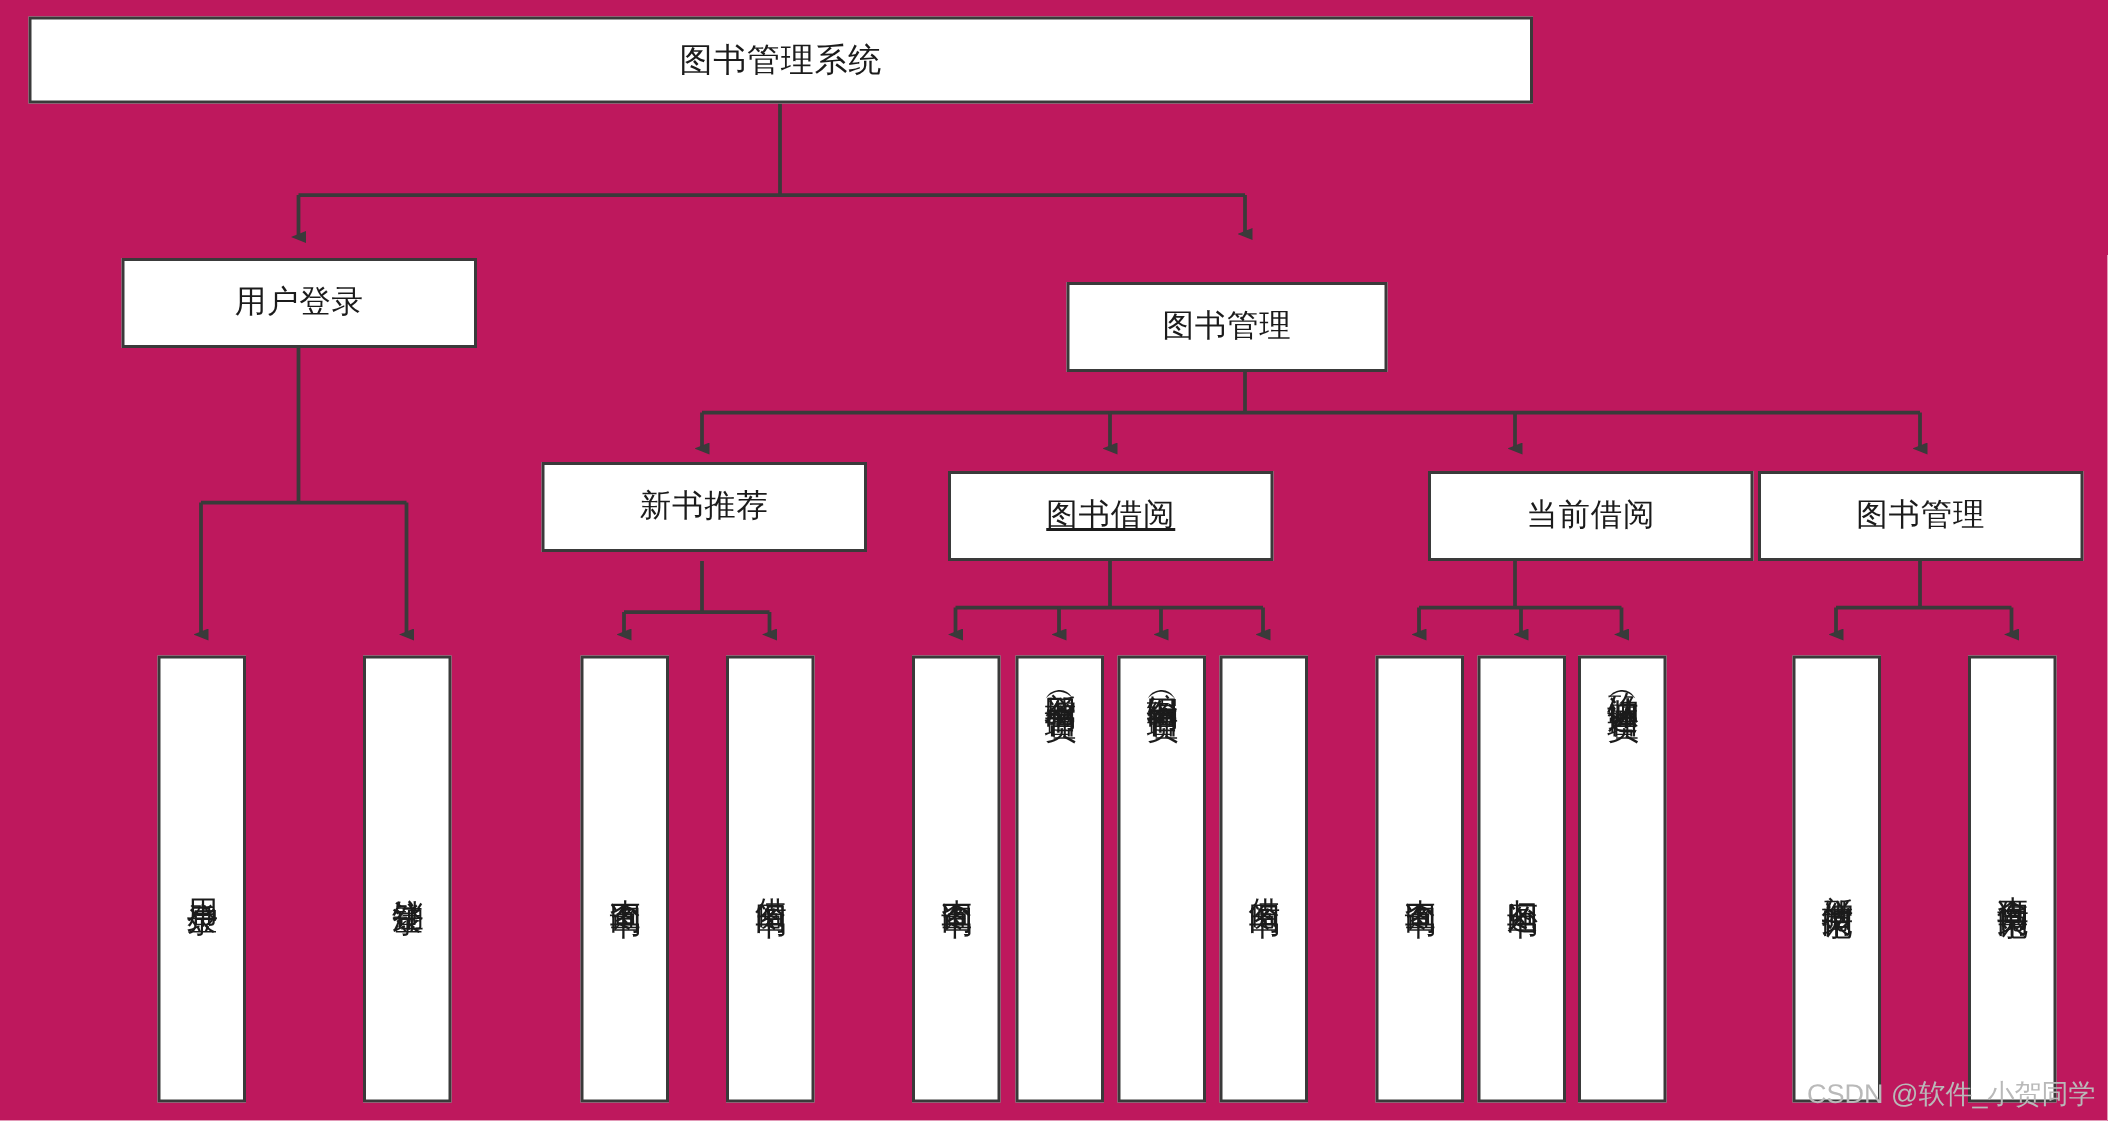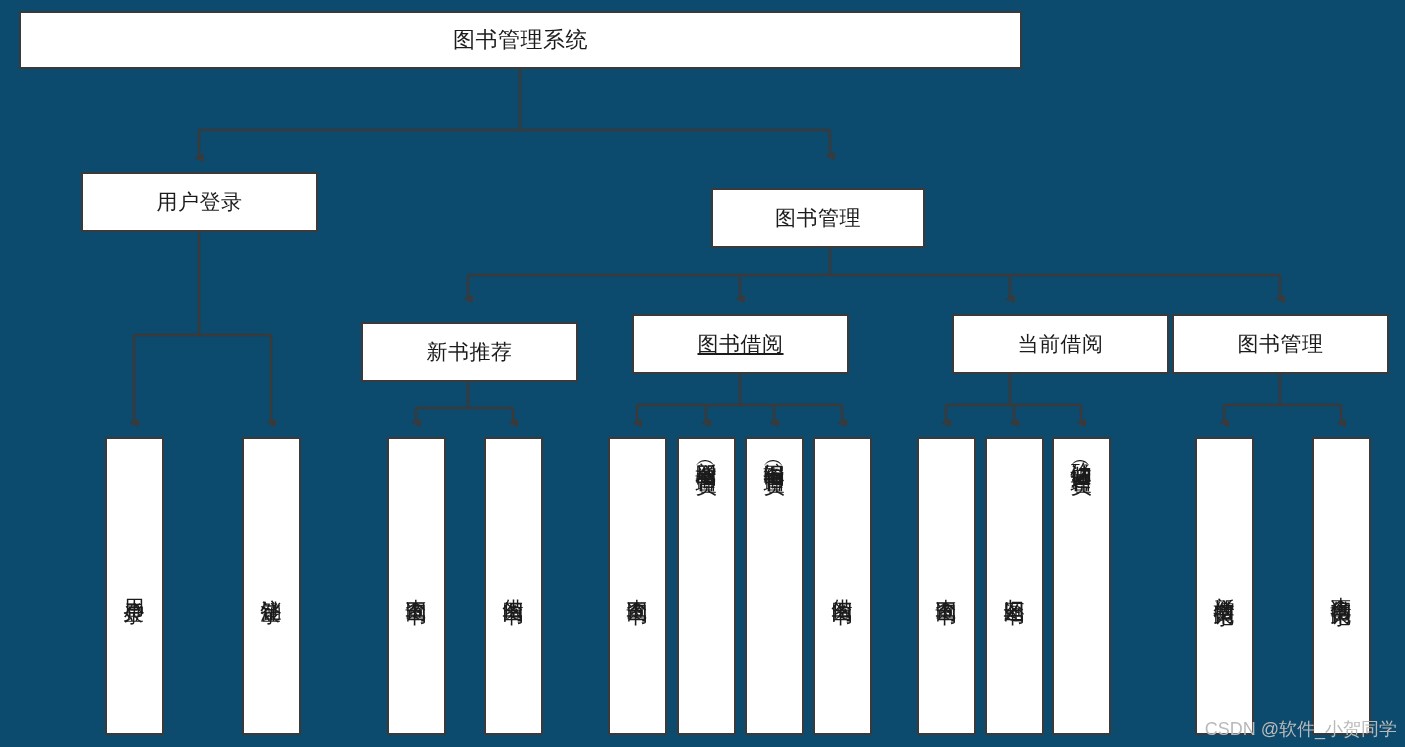--- a/index.html
+++ b/index.html
@@ -8,21 +8,21 @@
     padding: 0;
     background: #ffffff;
   }
   body {
     font-family: "Liberation Sans", "DejaVu Sans", sans-serif;
   }
   #diagram-root {
     position: relative;
     width: 1405px;
     height: 747px;
-    background: #0c4a6e;
+    background: #be185d;
     overflow: hidden;
   }
   #edge-layer {
     position: absolute;
     left: 0;
     top: 0;
     width: 1405px;
     height: 747px;
     pointer-events: none;
   }
@@ -139,21 +139,21 @@
     <span class="node-label">图书管理系统</span>
   </div>
 
   <div class="node h" style="left:81px; top:172px; width:237px; height:60px;">
     <span class="node-label">用户登录</span>
   </div>
   <div class="node h" style="left:711px; top:188px; width:214px; height:60px;">
     <span class="node-label">图书管理</span>
   </div>
 
-  <div class="node h" style="left:361px; top:322px; width:217px; height:60px;">
+  <div class="node h" style="left:361px; top:308px; width:217px; height:60px;">
     <span class="node-label">新书推荐</span>
   </div>
   <div class="node h" style="left:632px; top:314px; width:217px; height:60px;text-decoration:underline;">
     <span class="node-label">图书借阅</span>
   </div>
   <div class="node h" style="left:952px; top:314px; width:217px; height:60px;">
     <span class="node-label">当前借阅</span>
   </div>
   <div class="node h" style="left:1172px; top:314px; width:217px; height:60px;">
     <span class="node-label">图书管理</span>

